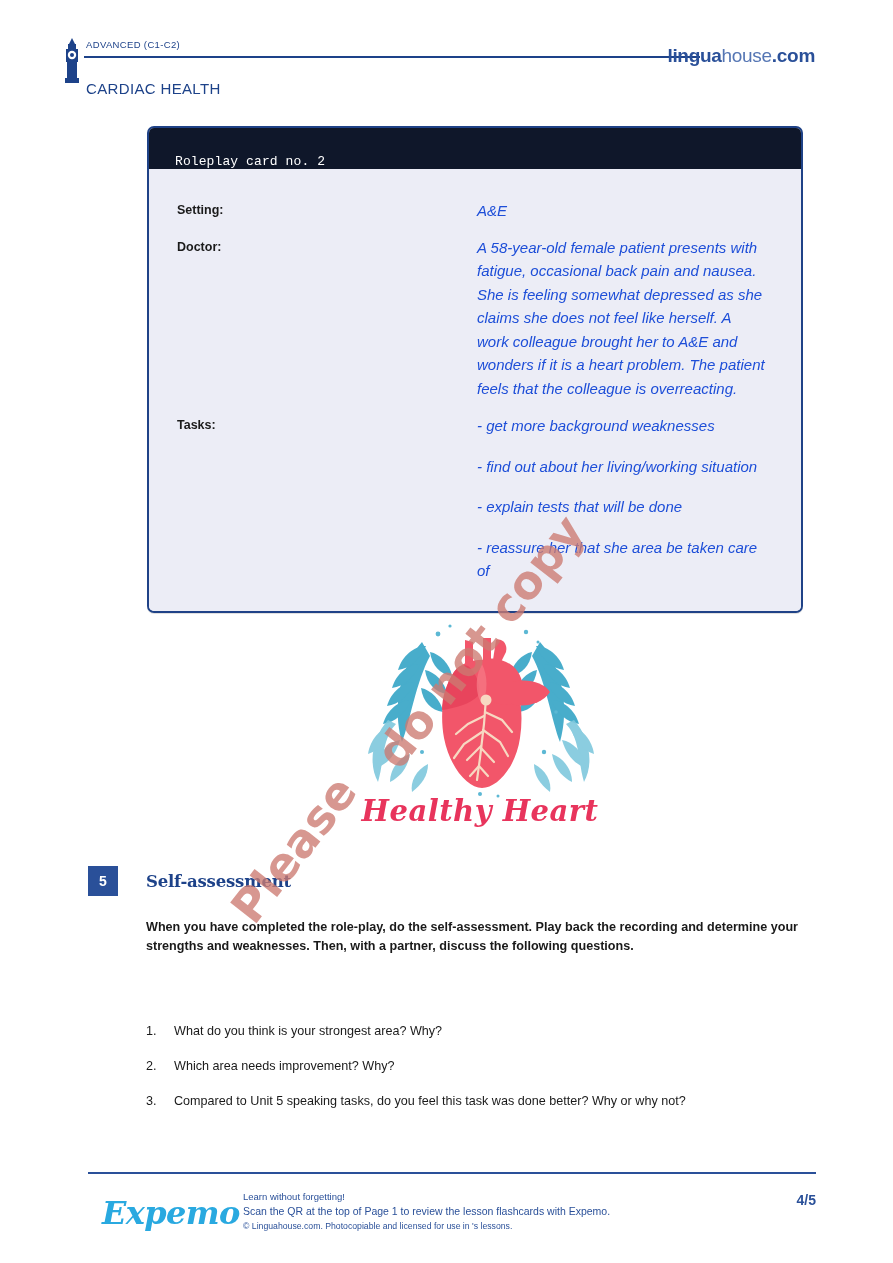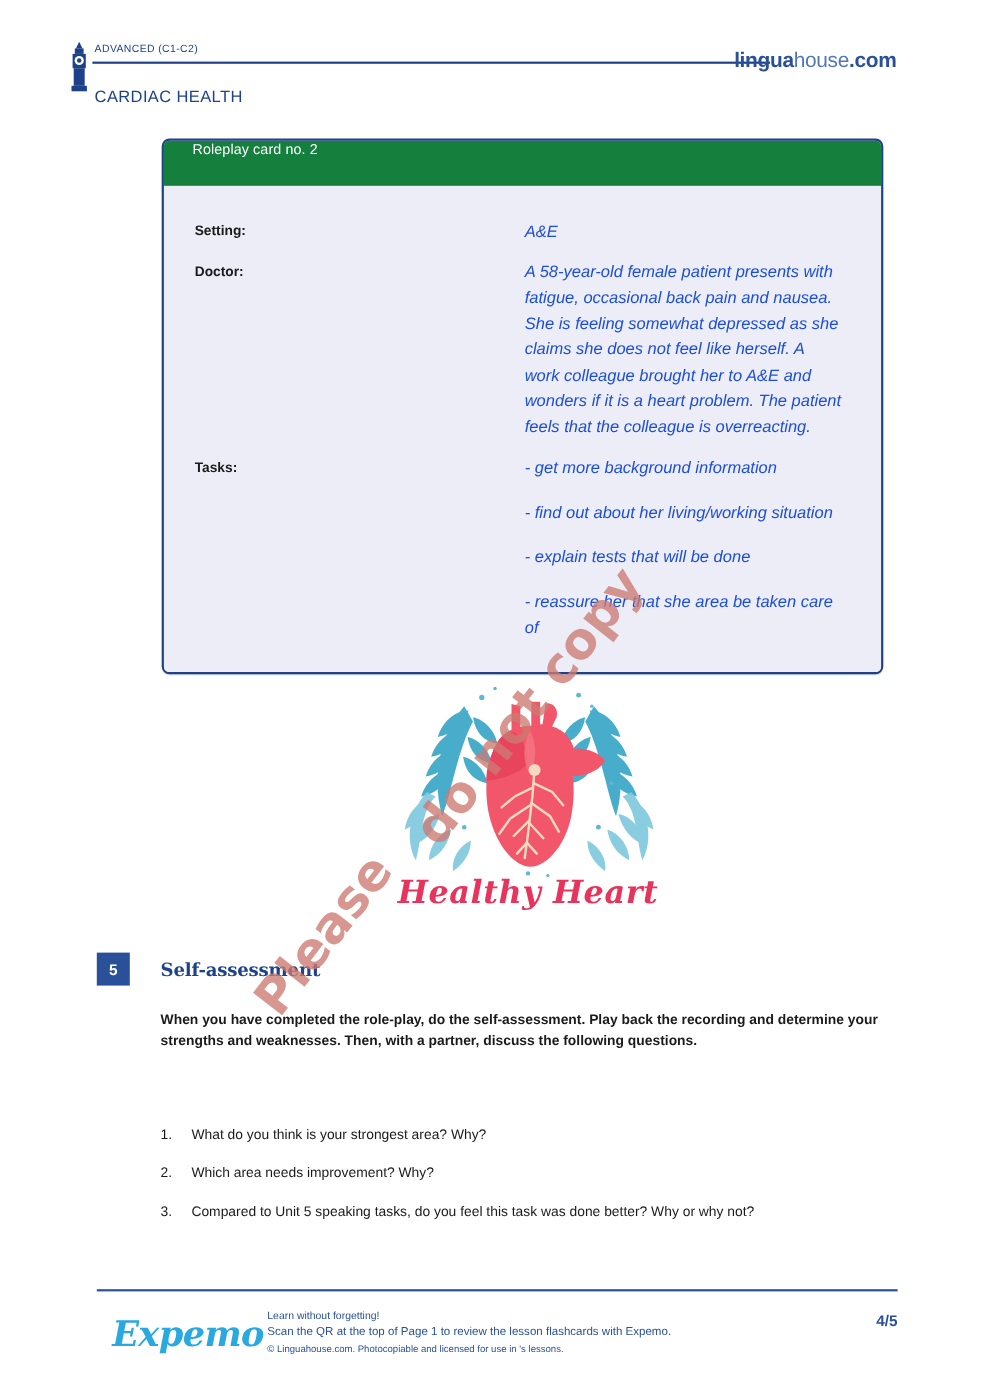--- a/index.html
+++ b/index.html
@@ -87,28 +87,29 @@
     left: 147px; top: 126px;
     width: 656px;
     border: 2px solid #1f4287;
     border-radius: 7px;
     overflow: hidden;
     background: #ecedf6;
     box-shadow: 0 1px 0 rgba(0,0,0,0.12);
   }
 
   .card-header {
-    background: #15803d;
+    background: #0f172a;
     height: 41px;
     display: flex;
-    align-items: flex-start;
+    align-items: flex-end;
     padding-left: 26px;
     color: #ffffff;
     font-size: 13px;
     letter-spacing: 0.1px;
+    font-family: Liberation Mono, monospace;
   }
 
   .card-body {
     background: #ecedf6;
     padding: 30px 36px 28px 28px;
     min-height: 436px;
   }
 
   .row {
     display: flex;
@@ -336,21 +337,21 @@
       </div>
 
       <div class="row row-doctor">
         <div class="row-label">Doctor:</div>
         <div class="row-value">A 58-year-old female patient presents with fatigue, occasional back pain and nausea. She is feeling somewhat depressed as she claims she does not feel like herself. A work colleague brought her to A&amp;E and wonders if it is a heart problem. The patient feels that the colleague is overreacting.</div>
       </div>
 
       <div class="row">
         <div class="row-label">Tasks:</div>
         <div class="row-value">
-          <div class="task-line">- get more background information</div>
+          <div class="task-line">- get more background weaknesses</div>
           <div class="task-line">- find out about her living/working situation</div>
           <div class="task-line">- explain tests that will be done</div>
           <div class="task-line">- reassure her that she area be taken care of</div>
         </div>
       </div>
 
     </div>
   </div>
 
   <div class="illustration">

